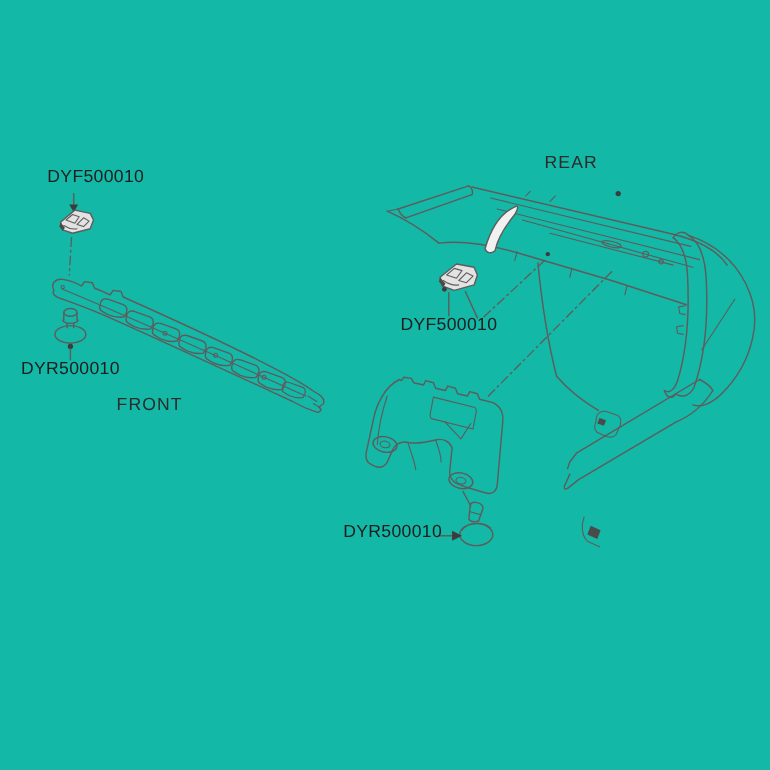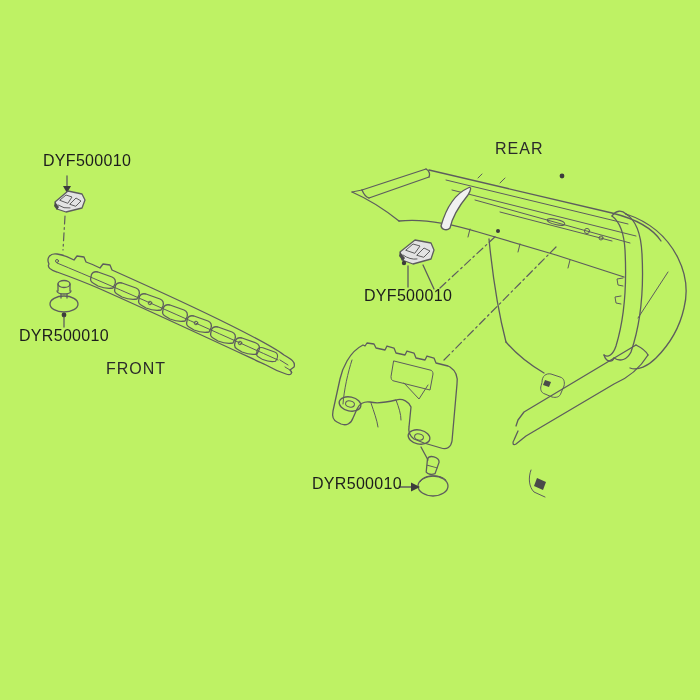--- a/index.html
+++ b/index.html
@@ -1,17 +1,17 @@
 <!DOCTYPE html>
 <html><head>
 <meta charset="utf-8">
 <style>
   html,body{margin:0;padding:0;background:#ffffff;}
   .page{
-    position:relative;width:700px;height:700px;background:#bef264;
+    position:relative;width:700px;height:700px;background:#14b8a6;
     font-family:"Liberation Sans",sans-serif;overflow:hidden;
   }
   .art{position:absolute;left:0;top:0;}
   .art path,.art line,.art ellipse,.art circle,.art polyline{
     fill:none;stroke:#5d5d5d;stroke-width:1.3;stroke-linecap:round;stroke-linejoin:round;
   }
   .art .thin{stroke-width:1;}
   .art .dash{stroke-dasharray:8 3.5 1.8 3.5;stroke-width:1.2;}
   .art .fillsoft{fill:#e3e3e3;}
   .art .filllight{fill:#f1f1f1;}

